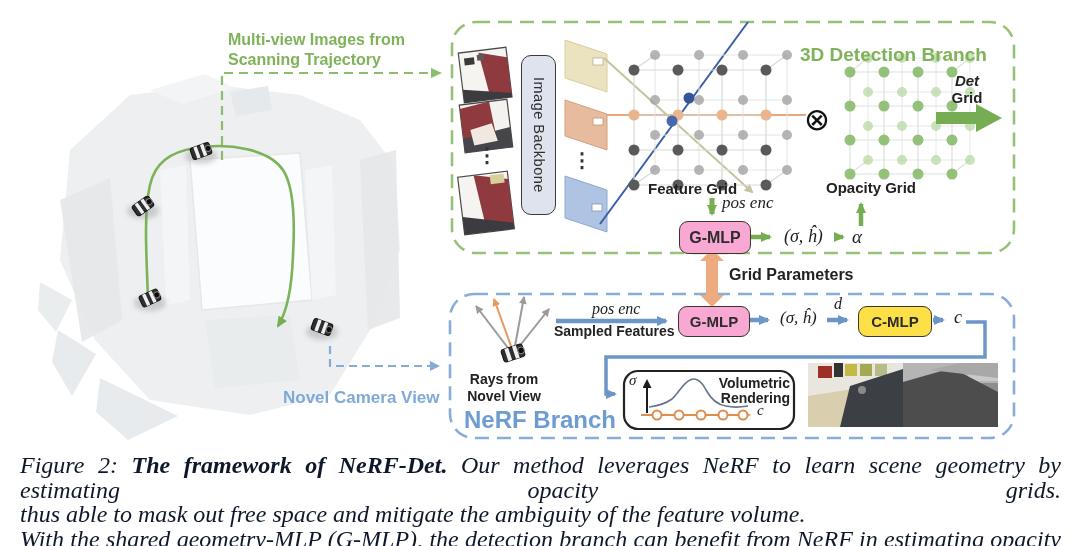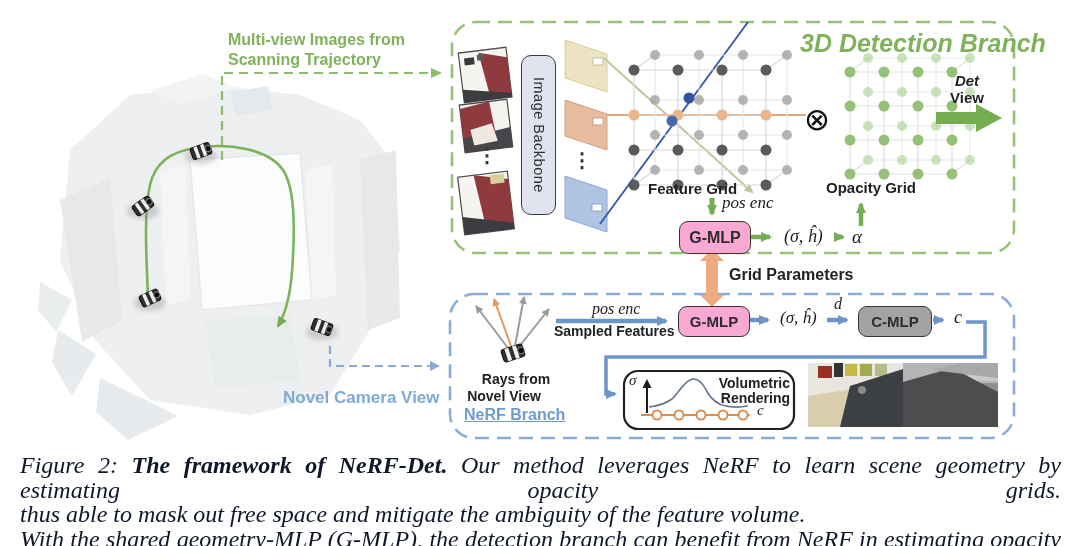--- a/index.html
+++ b/index.html
@@ -9,21 +9,21 @@
   svg.layer{position:absolute;left:0;top:0;}
   .lbl{position:absolute;white-space:nowrap;color:#222;}
   .b{font-weight:bold;}
   .green{color:#7fb25a;}
   .blue{color:#6d9cd1;}
   .lblue{color:#7fa9d6;}
   .math{font-family:"Liberation Serif",serif;font-style:italic;color:#1d1d1d;}
   .mlp{position:absolute;display:flex;align-items:center;justify-content:center;
        border:1.6px solid #3c352d;border-radius:9px;font-weight:bold;color:#2c2c2c;}
   .gmlp{background:#f9a8d4;}
-  .cmlp{background:#a3a3a3;}
+  .cmlp{background:#fde047;}
   .backbone{position:absolute;left:521px;top:55px;width:33px;height:158px;
        background:#dee3ee;border:1.5px solid #3a3a3a;border-radius:10px;
        display:flex;align-items:center;justify-content:center;
        writing-mode:vertical-rl;font-size:14.5px;color:#2f2f2f;letter-spacing:.5px;}
   .vdots{position:absolute;font-weight:bold;color:#333;font-size:20px;line-height:16px;}
   .otimes{position:absolute;left:804px;top:101px;font-size:31px;color:#111;
        font-family:"DejaVu Sans",sans-serif;}
   .caption{position:absolute;left:20px;top:453px;width:1041px;color:#0f172a;
        font-family:"Liberation Serif",serif;font-size:24px;line-height:24.6px;font-style:italic;}
   .cap-line{text-align:justify;text-align-last:justify;}
@@ -347,39 +347,39 @@
     <rect x="968" y="363" width="30" height="18" fill="#c9c9c9"></rect>
     <polygon points="903,382 952,368 998,392 998,427 903,427" fill="#4d4d4d"></polygon>
     <polygon points="930,370 960,363 998,363 998,378" fill="#a8a8a8"></polygon>
   </g>
 </svg>
 
 <div class="lbl b green" style="left:228px;top:31px;font-size:16px;">Multi-view Images from</div>
 <div class="lbl b lblue" style="left:283px;top:388px;font-size:17px;">Novel Camera View</div>
 <div class="lbl b green" style="left:228px;top:51px;font-size:16px;">Scanning Trajectory</div>
 
-<div class="lbl b green" style="left:800px;top:29px;font-size:25px;font-style:italic;">3D Detection Branch</div>
+<div class="lbl b green" style="left:800px;top:44px;font-size:19px;">3D Detection Branch</div>
 <div class="backbone">Image Backbone</div>
 <div class="vdots" style="left:477px;top:147px;">⋮</div>
 <div class="vdots" style="left:572px;top:152px;">⋮</div>
 <div class="lbl b" style="left:648px;top:180px;font-size:15px;text-align:center;">Feature Grid</div>
 <div class="lbl math" style="left:722px;top:193px;font-size:17px;">pos enc</div>
 <div class="mlp gmlp" style="left:679px;top:221px;width:70px;height:31px;font-size:16px;">G-MLP</div>
 <div class="lbl math" style="left:784px;top:226px;font-size:18px;">(σ, ĥ)</div>
 <div class="lbl math" style="left:852px;top:226px;font-size:19px;">α</div>
 <div class="otimes">⊗</div>
 <div class="lbl b" style="left:826px;top:179px;font-size:15px;">Opacity Grid</div>
 <div class="lbl b" style="left:938px;top:72px;font-size:15px;width:58px;text-align:center;font-style:italic;">Det</div>
-<div class="lbl b" style="left:938px;top:89px;font-size:15px;width:58px;text-align:center;">View</div>
+<div class="lbl b" style="left:938px;top:89px;font-size:15px;width:58px;text-align:center;">Grid</div>
 
 <div class="lbl b" style="left:729px;top:266px;font-size:16px;">Grid Parameters</div>
 
-<div class="lbl b" style="left:462px;top:371px;font-size:14px;width:84px;text-align:center;margin-left:12px;">Rays from</div>
+<div class="lbl b" style="left:462px;top:371px;font-size:14px;width:84px;text-align:center;">Rays from</div>
 <div class="lbl b" style="left:462px;top:388px;font-size:14px;width:84px;text-align:center;">Novel View</div>
-<div class="lbl b blue" style="left:464px;top:406px;font-size:16px;text-decoration:underline;">NeRF Branch</div>
+<div class="lbl b blue" style="left:464px;top:406px;font-size:24px;">NeRF Branch</div>
 <div class="lbl math" style="left:592px;top:300px;font-size:16px;">pos enc</div>
 <div class="lbl b" style="left:554px;top:323px;font-size:14px;">Sampled Features</div>
 <div class="mlp gmlp" style="left:678px;top:306px;width:70px;height:29px;font-size:15px;">G-MLP</div>
 <div class="lbl math" style="left:780px;top:308px;font-size:17px;">(σ, ĥ)</div>
 <div class="lbl math" style="left:834px;top:295px;font-size:16px;">d</div>
 <div class="mlp cmlp" style="left:858px;top:306px;width:72px;height:29px;font-size:15px;">C-MLP</div>
 <div class="lbl math" style="left:954px;top:307px;font-size:18px;">c</div>
 <div class="lbl math" style="left:629px;top:372px;font-size:15px;">σ</div>
 <div class="lbl b" style="left:700px;top:376px;font-size:14px;width:90px;text-align:right;line-height:14.5px;">Volumetric</div>
 <div class="lbl b" style="left:700px;top:391px;font-size:14px;width:90px;text-align:right;line-height:14.5px;">Rendering</div>

